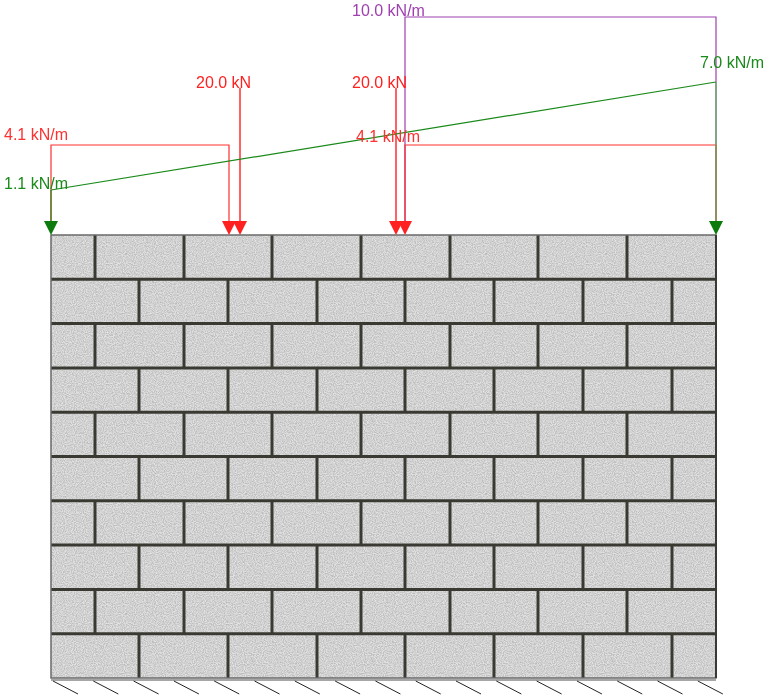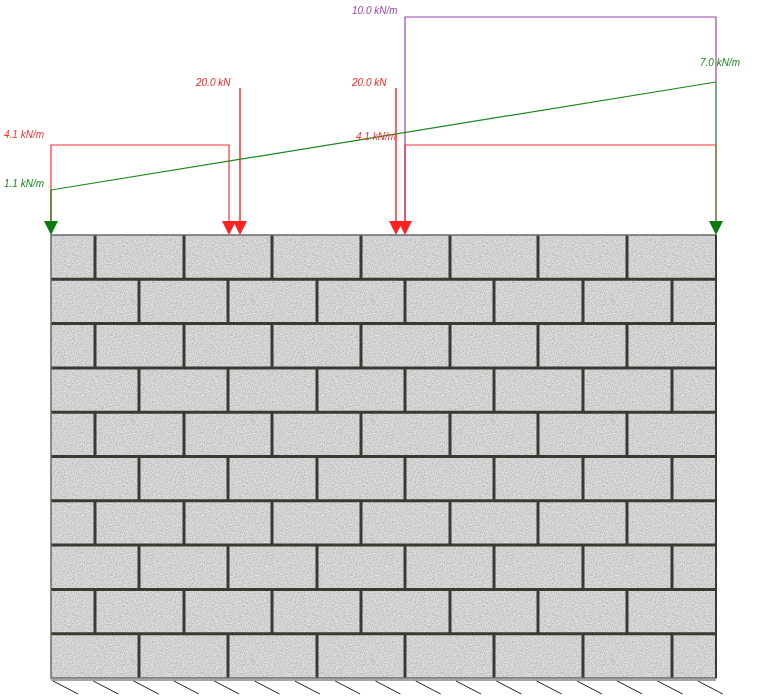--- a/index.html
+++ b/index.html
@@ -1,18 +1,18 @@
 <!DOCTYPE html>
 <html><head>
 <meta charset="utf-8">
 <style>
   html, body { margin: 0; padding: 0; background: #ffffff; }
   body { width: 768px; height: 698px; position: relative; overflow: hidden; font-family: "Liberation Sans", sans-serif; }
   #canvas { position: absolute; left: 0; top: 0; width: 768px; height: 698px; }
-  .lbl { position: absolute; font-size: 10px; line-height: 12px; white-space: nowrap; font-family: "Liberation Sans", sans-serif; font-style: italic; }
+  .lbl { position: absolute; font-size: 16px; line-height: 12px; white-space: nowrap; font-family: "Liberation Sans", sans-serif; }
 </style>
 </head>
 <body>
 
 <svg id="canvas" width="768" height="698" viewBox="0 0 768 698" xmlns="http://www.w3.org/2000/svg">
   <defs>
     <filter id="granite" x="0" y="0" width="100%" height="100%">
       <feTurbulence type="fractalNoise" baseFrequency="0.9" numOctaves="2" seed="3" result="n"></feTurbulence>
       <feColorMatrix in="n" type="matrix" values="0 0 0 0 0.5  0 0 0 0 0.5  0 0 0 0 0.5  0 0 0 -2.2 1.55" result="spots"></feColorMatrix>
       <feComposite in="spots" in2="SourceGraphic" operator="in"></feComposite>

